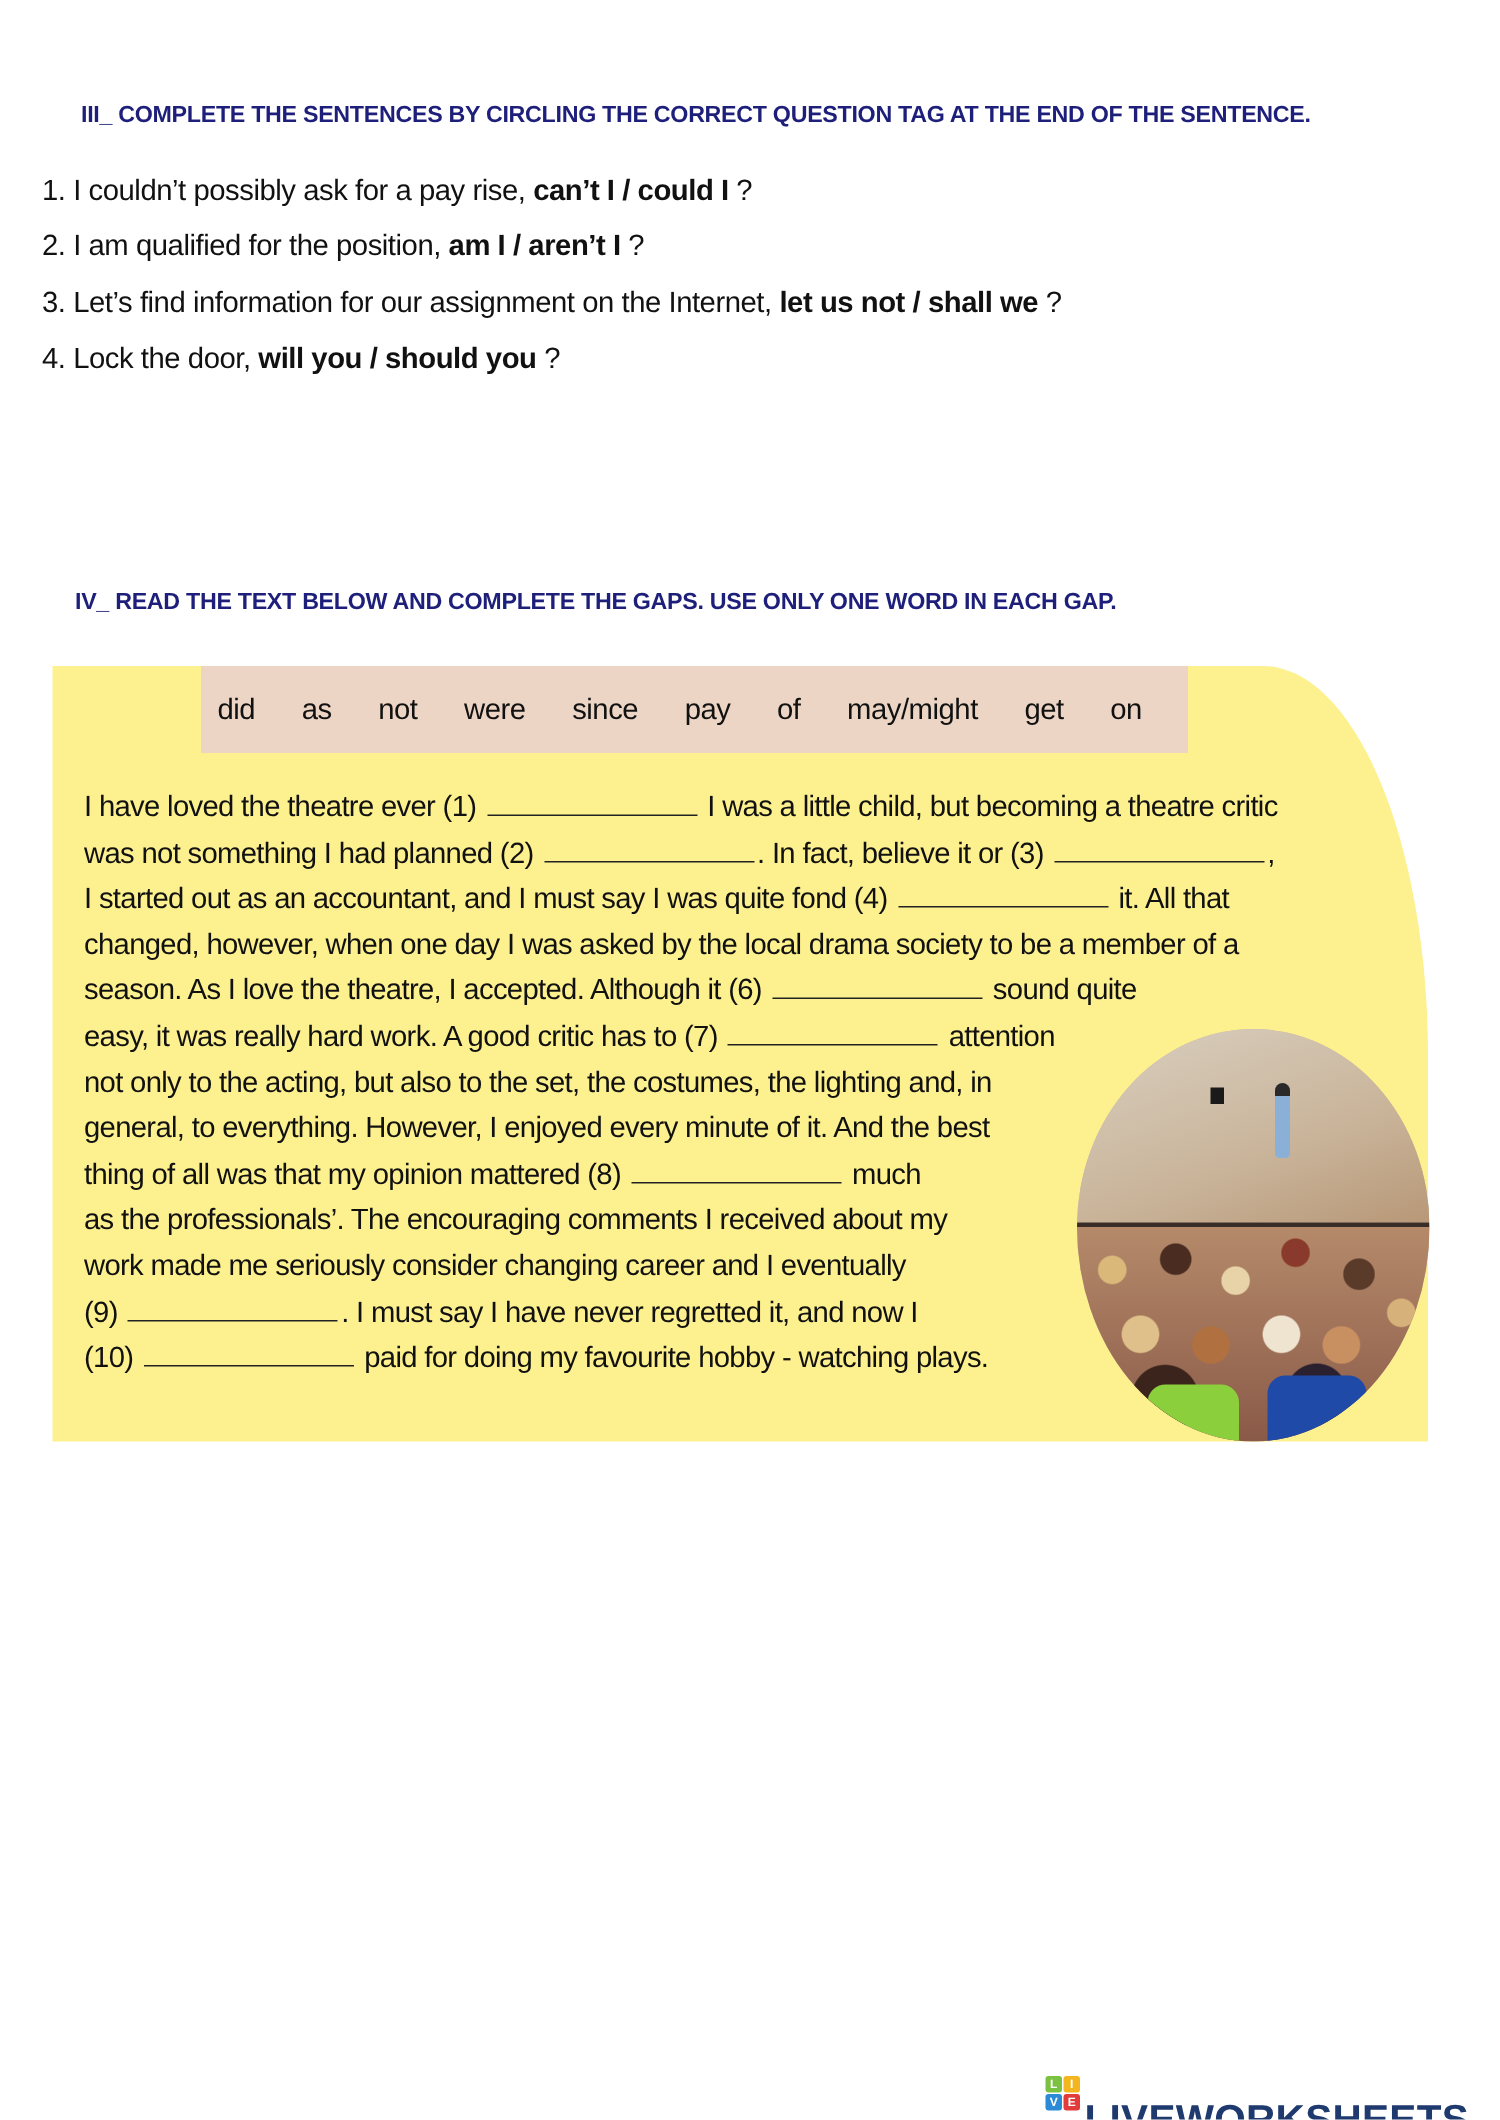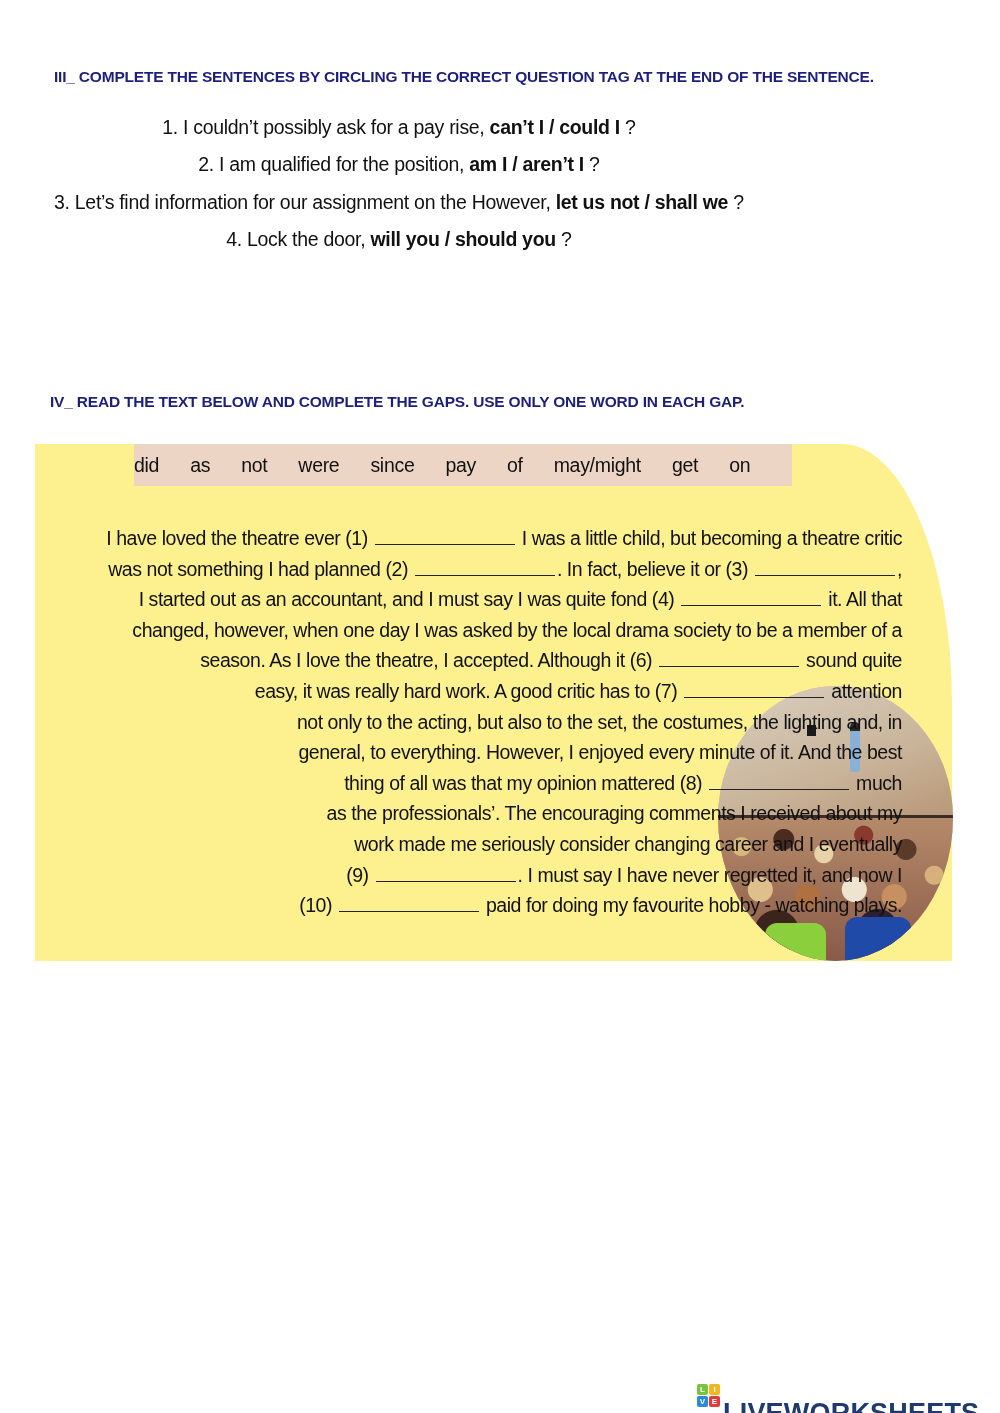--- a/index.html
+++ b/index.html
@@ -9,44 +9,44 @@
       font-family: "Liberation Sans", sans-serif; color: #111;
     }
     .section-title {
       position: absolute; left: 0; width: 1000px;
       color: #1d1f7a; font-weight: bold; font-size: 15.5px;
       letter-spacing: -0.2px;
     }
     #sec3-title { top: 68px; left: 54px; }
     #sec4-title { top: 393px; left: 50px; }
 
-    .q-list { position: absolute; left: 54px; top: 113px; text-align: center; }
+    .q-list { position: absolute; left: 28px; top: 113px; }
     .q-item {
       height: 37.3px; font-size: 19.5px; line-height: 28px;
       letter-spacing: -0.3px; white-space: nowrap;
     }
     .q-item .opts { font-weight: bold; }
 
     .yellow-box {
       position: absolute; left: 35px; top: 444px; width: 917px; height: 517px;
       background: #fdf08e;
       border-top-right-radius: 110px 260px;
     }
     .word-bank {
-      position: absolute; left: 134px; top: 444px; width: 658px; height: 42px;
+      position: absolute; left: 134px; top: 444px; width: 658px; height: 58px;
       background: #ecd5c4;
-      display: flex; align-items: center; box-sizing: border-box;
+      display: flex; align-items: center; padding-left: 11px; box-sizing: border-box;
       gap: 0;
     }
     .word-bank .word {
       font-size: 19.5px; letter-spacing: -0.3px; margin-right: 31px;
       color: #111;
     }
     .passage {
-      position: absolute; left: 42px; top: 523px; width: 860px; text-align: right;
+      position: absolute; left: 56px; top: 523px; width: 860px;
     }
     .p-line {
       height: 30.6px; font-size: 19.5px; line-height: 30px;
       letter-spacing: -0.45px; white-space: nowrap;
     }
     .gap {
       display: inline-block; width: 140px; border-bottom: 1.5px solid #222;
       height: 18px; vertical-align: baseline; margin: 0 2px;
     }
     .photo {
@@ -118,21 +118,21 @@
 <div id="sec3-title" class="section-title">III_ COMPLETE THE SENTENCES BY CIRCLING THE CORRECT QUESTION TAG AT THE END OF THE SENTENCE.</div>
 
 <div class="q-list">
   <div class="q-item">
     <span>1.</span><span> I couldn’t possibly ask for a pay rise, </span><span class="opts">can’t I / could I</span><span> ?</span>
   </div>
   <div class="q-item">
     <span>2.</span> <span>I am qualified for the position, </span><span class="opts">am I / aren’t I</span><span> ?</span>
   </div>
   <div class="q-item">
-    <span>3.</span> <span>Let’s find information for our assignment on the However, </span><span class="opts">let us not / shall we</span><span> ?</span>
+    <span>3.</span> <span>Let’s find information for our assignment on the Internet, </span><span class="opts">let us not / shall we</span><span> ?</span>
   </div>
   <div class="q-item">
     <span>4.</span> <span>Lock the door, </span><span class="opts">will you / should you</span><span> ?</span>
   </div>
 </div>
 
 <div id="sec4-title" class="section-title">IV_ READ THE TEXT BELOW AND COMPLETE THE GAPS. USE ONLY ONE WORD IN EACH GAP.</div>
 
 <div class="yellow-box"></div>
 

